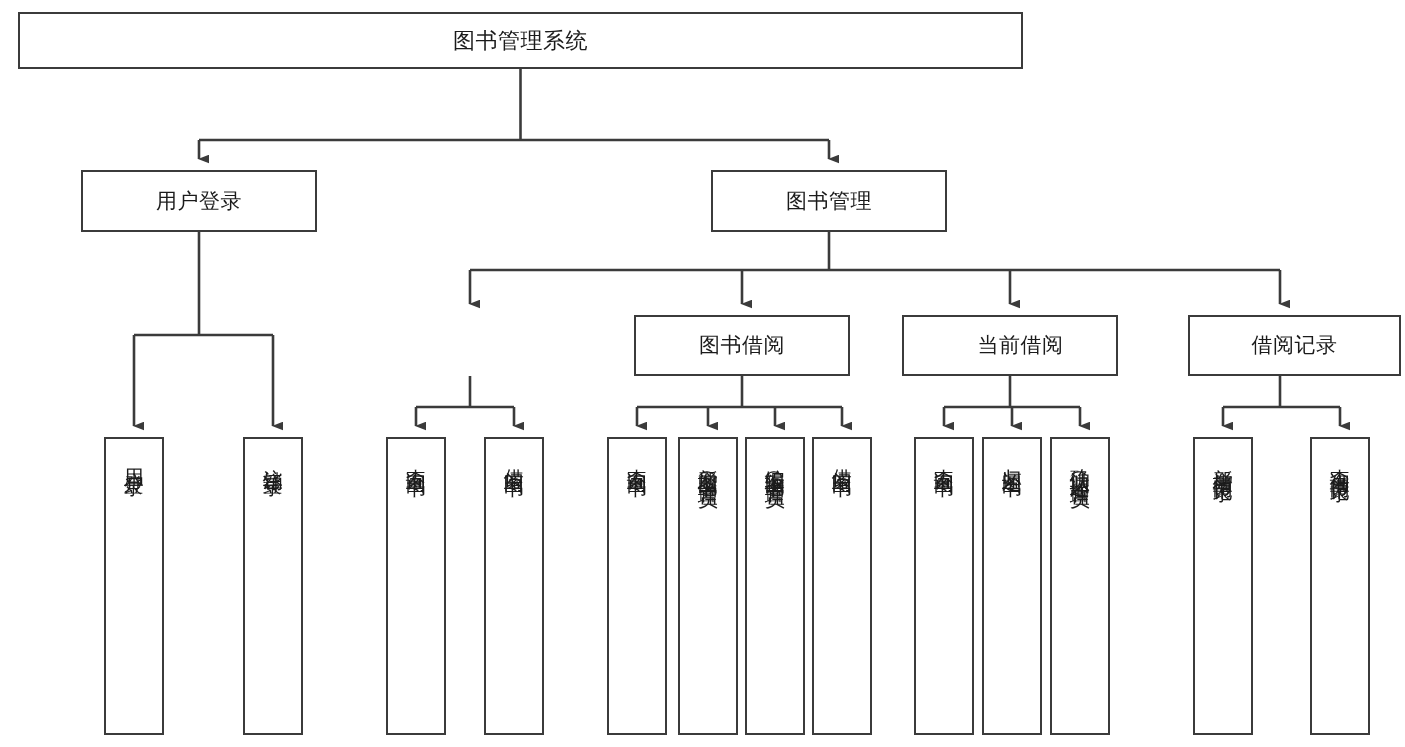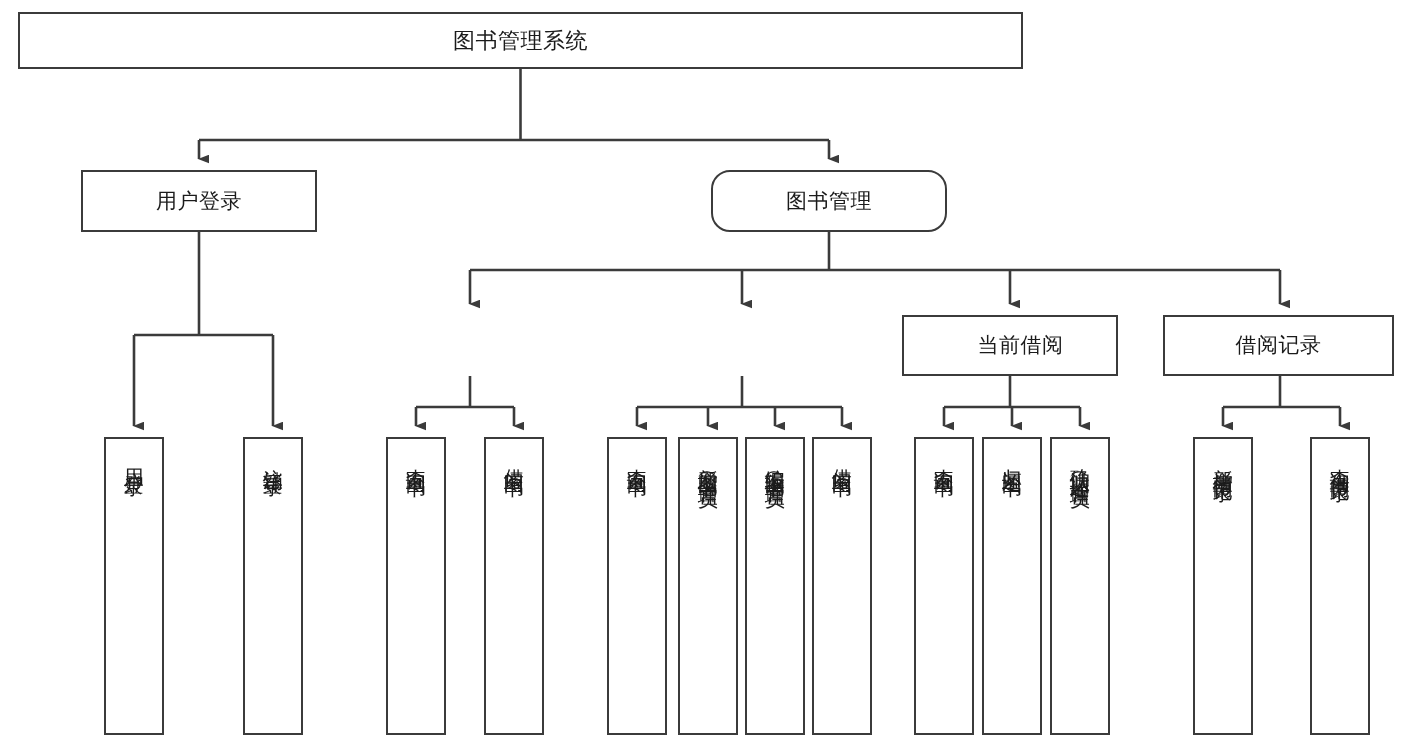--- a/index.html
+++ b/index.html
@@ -112,28 +112,31 @@
       </g>
   </svg>
 
   <div class="node root" style="left: 18px; top: 12px; width: 1005px; height: 57px;">
     <span class="label">图书管理系统</span>
   </div>
 
   <div class="node" style="left: 81px; top: 170px; width: 236px; height: 62px;">
     <span class="label">用户登录</span>
   </div>
-  <div class="node" style="left: 711px; top: 170px; width: 236px; height: 62px; border-radius: 19px;">
+  <div class="node" style="left: 711px; top: 170px; width: 236px; height: 62px;">
     <span class="label">图书管理</span>
   </div>
 
+  <div class="node" style="left: 634px; top: 315px; width: 216px; height: 61px;">
+    <span class="label">图书借阅</span>
+  </div>
   <div class="node" style="left: 902px; top: 315px; width: 216px; height: 61px; padding-left: 21px;">
     <span class="label">当前借阅</span>
   </div>
-  <div class="node" style="left: 1163px; top: 315px; width: 231px; height: 61px;">
+  <div class="node" style="left: 1188px; top: 315px; width: 213px; height: 61px;">
     <span class="label">借阅记录</span>
   </div>
 
   <div class="node vertical" style="left: 104px; top: 437px; width: 60px; height: 298px;">
     <span class="label">用户登录</span>
   </div>
   <div class="node vertical" style="left: 243px; top: 437px; width: 60px; height: 298px;">
     <span class="label">注销登录</span>
   </div>
 

